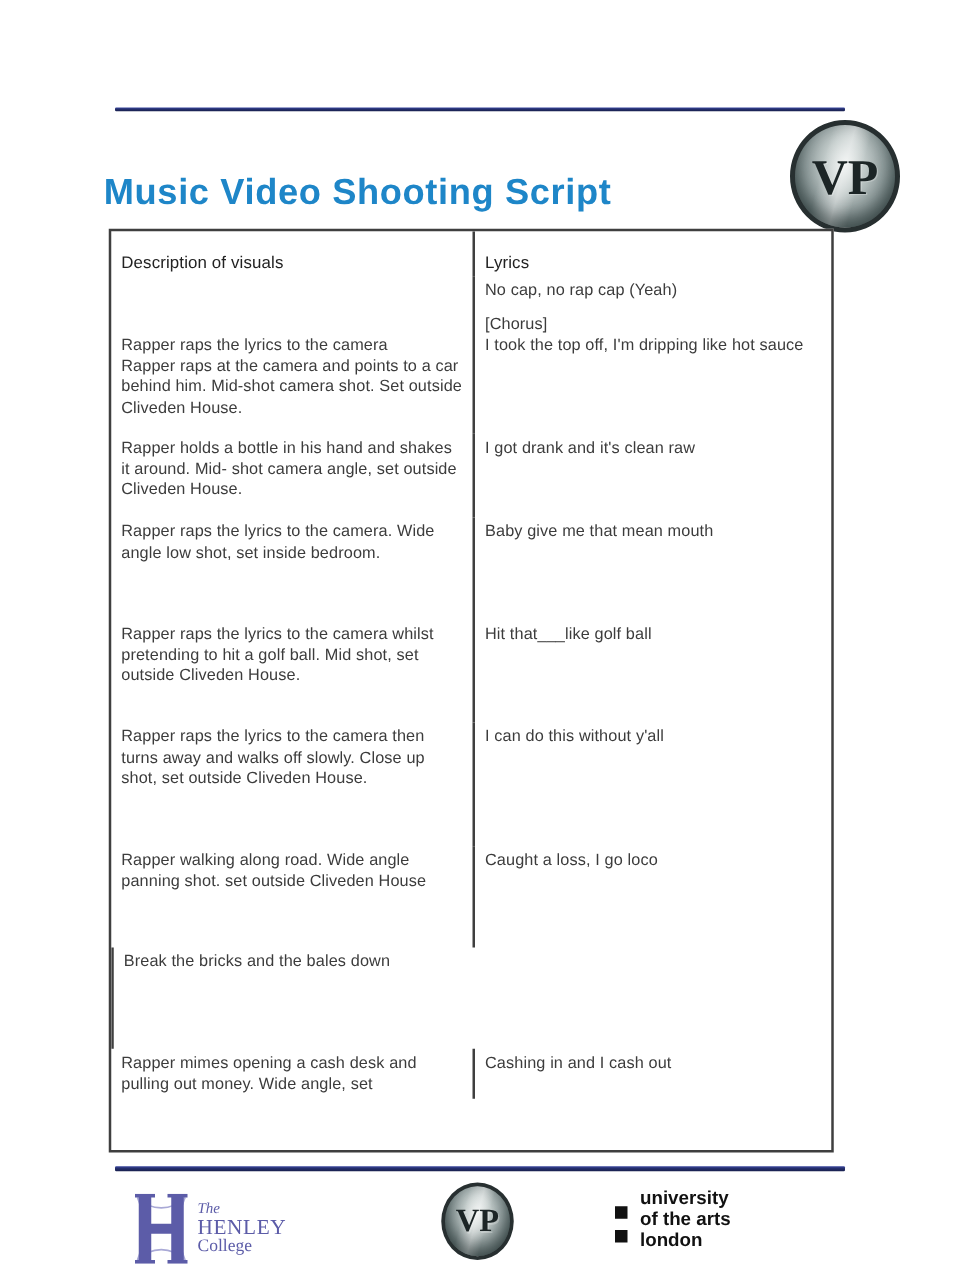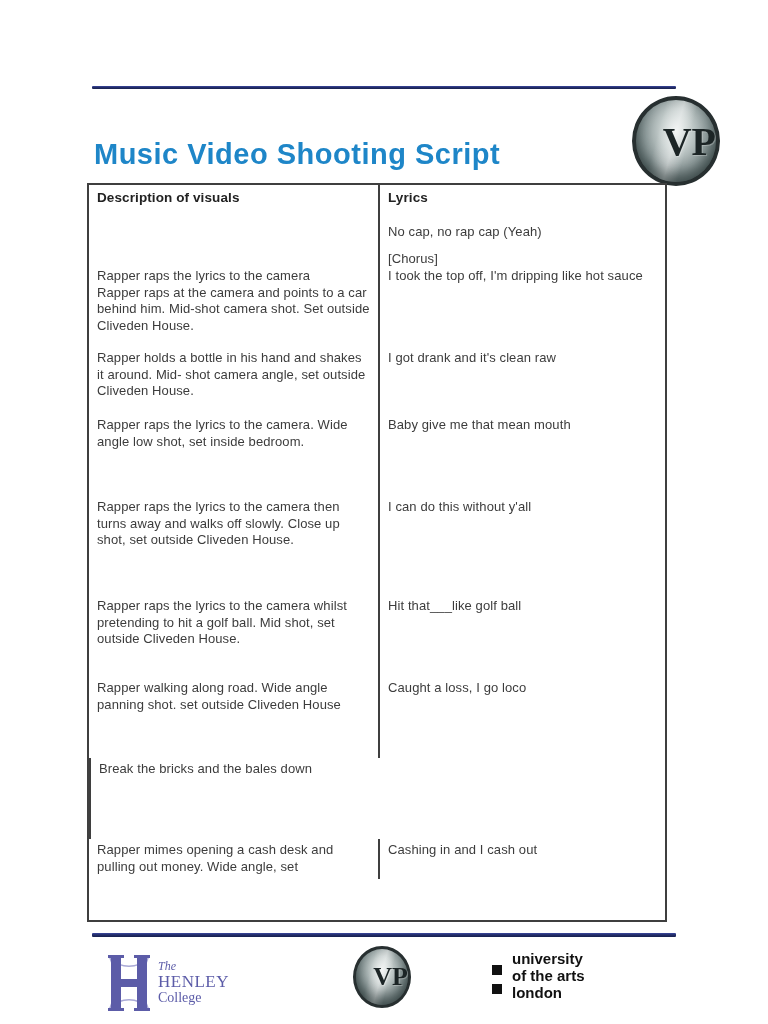--- a/index.html
+++ b/index.html
@@ -11,46 +11,46 @@
   }
   *{margin:0;padding:0;box-sizing:border-box;}
   html,body{width:768px;height:1024px;background:#ffffff;overflow:hidden;}
   body{font-family:"Liberation Sans","DejaVu Sans",sans-serif;color:#3a3a3a;position:relative;}
 
   .rule{position:absolute;left:92px;width:584px;height:4px;
         background:linear-gradient(#3c49a0,var(--c-navy) 45%,#18204d);border-radius:1px;}
   .rule.top{top:86px;height:3px;}
   .rule.bottom{top:933px;}
 
-  .page-title{position:absolute;left:94px;top:138px;font-size:29px;font-weight:bold;
+  .page-title{position:absolute;left:83px;top:138px;font-size:29px;font-weight:bold;
               color:var(--c-title);letter-spacing:.5px;}
 
   
   .vp-circle{position:absolute;border-radius:50%;
      background:
        linear-gradient(105deg, rgba(255,255,255,0) 30%, rgba(255,255,255,.45) 48%, rgba(255,255,255,0) 62%),
        radial-gradient(ellipse at 50% 38%, #e9edec 0%, #c2cbca 28%, #8d9a9a 55%, #5a6a6a 78%, #3a4a4b 100%);
-     border:4px solid #272f30;display:flex;align-items:center;justify-content:flex-end;
+     border:4px solid #272f30;display:flex;align-items:center;justify-content:center;
      box-shadow:inset 0 -8px 14px rgba(20,30,30,.45);}
   .vp-circle .vp-letters{font-family:"Liberation Serif","DejaVu Serif",serif;
      font-weight:bold;color:#1c2526;text-shadow:1px 1px 0 rgba(255,255,255,.25);}
   .vp-top{left:632px;top:96px;width:88px;height:90px;}
   .vp-top .vp-letters{font-size:40px;}
   .vp-foot{left:353px;top:946px;width:58px;height:62px;border-width:3px;}
   .vp-foot .vp-letters{font-size:26px;}
 
   
   .script-table{position:absolute;left:87px;top:183px;width:580px;height:739px;
       border:2px solid var(--c-border);overflow:hidden;background:#fff;}
   .trow{display:flex;width:100%;}
   .cell{padding:3px 8px 0 8px;font-size:13px;line-height:16.5px;letter-spacing:.1px;
         white-space:pre-line;color:#3c3c3c;}
   .cell.v{width:289px;}
   .cell.l{flex:1;border-left:2px solid var(--c-border);}
-  .cell.head{font-weight:bold;font-size:13.5px;color:#222;padding-top:5px;}
+  .cell.head{font-weight:normal;font-size:13.5px;color:#222;padding-top:17px;}
   .cell.pad-line{padding-top:20px;}
 
   
   .henley{position:absolute;left:107px;top:939px;display:flex;align-items:center;color:var(--c-purple);margin-top:16px;}
   .henley svg{display:block;}
   .henley-text{margin-left:7px;font-family:"Liberation Serif","DejaVu Serif",serif;line-height:1.05;}
   .henley-the{font-style:italic;font-size:12px;}
   .henley-name{font-size:17px;letter-spacing:.5px;}
   .henley-college{font-size:14px;}
 
@@ -87,27 +87,27 @@
 I took the top off, I'm dripping like hot sauce</div>
   </div>
   <div class="trow" style="height:67px">
     <div class="cell v">Rapper holds a bottle in his hand and shakes it around.  Mid- shot camera angle, set outside Cliveden House.</div>
     <div class="cell l">I got drank and it's clean raw</div>
   </div>
   <div class="trow" style="height:82px">
     <div class="cell v">Rapper raps the lyrics to the camera. Wide angle low shot, set inside bedroom.</div>
     <div class="cell l">Baby give me that mean mouth</div>
   </div>
+  <div class="trow" style="height:82px">
+    <div class="cell v">Rapper raps the lyrics to the camera whilst pretending to hit a golf ball. Mid shot, set outside Cliveden House.</div>
+    <div class="cell l">Hit that___like golf ball</div>
+  </div>
   <div class="trow" style="height:99px">
     <div class="cell v">Rapper raps the lyrics to the camera then turns away and walks off slowly. Close up shot, set outside Cliveden House.</div>
     <div class="cell l">I can do this without y'all</div>
-  </div>
-  <div class="trow" style="height:82px">
-    <div class="cell v">Rapper raps the lyrics to the camera whilst pretending to hit a golf ball. Mid shot, set outside Cliveden House.</div>
-    <div class="cell l">Hit that___like golf ball</div>
   </div>
   <div class="trow" style="height:81px">
     <div class="cell v">Rapper walking along road. Wide angle panning shot. set outside Cliveden House</div>
     <div class="cell l">Caught a loss, I go loco</div>
   </div>
   <div class="trow" style="height:81px">
     <div class="cell l">Break the bricks and the bales down</div>
   </div>
   <div class="trow" style="height:40px">
     <div class="cell v">Rapper mimes opening a cash desk and pulling out money. Wide angle, set</div>

